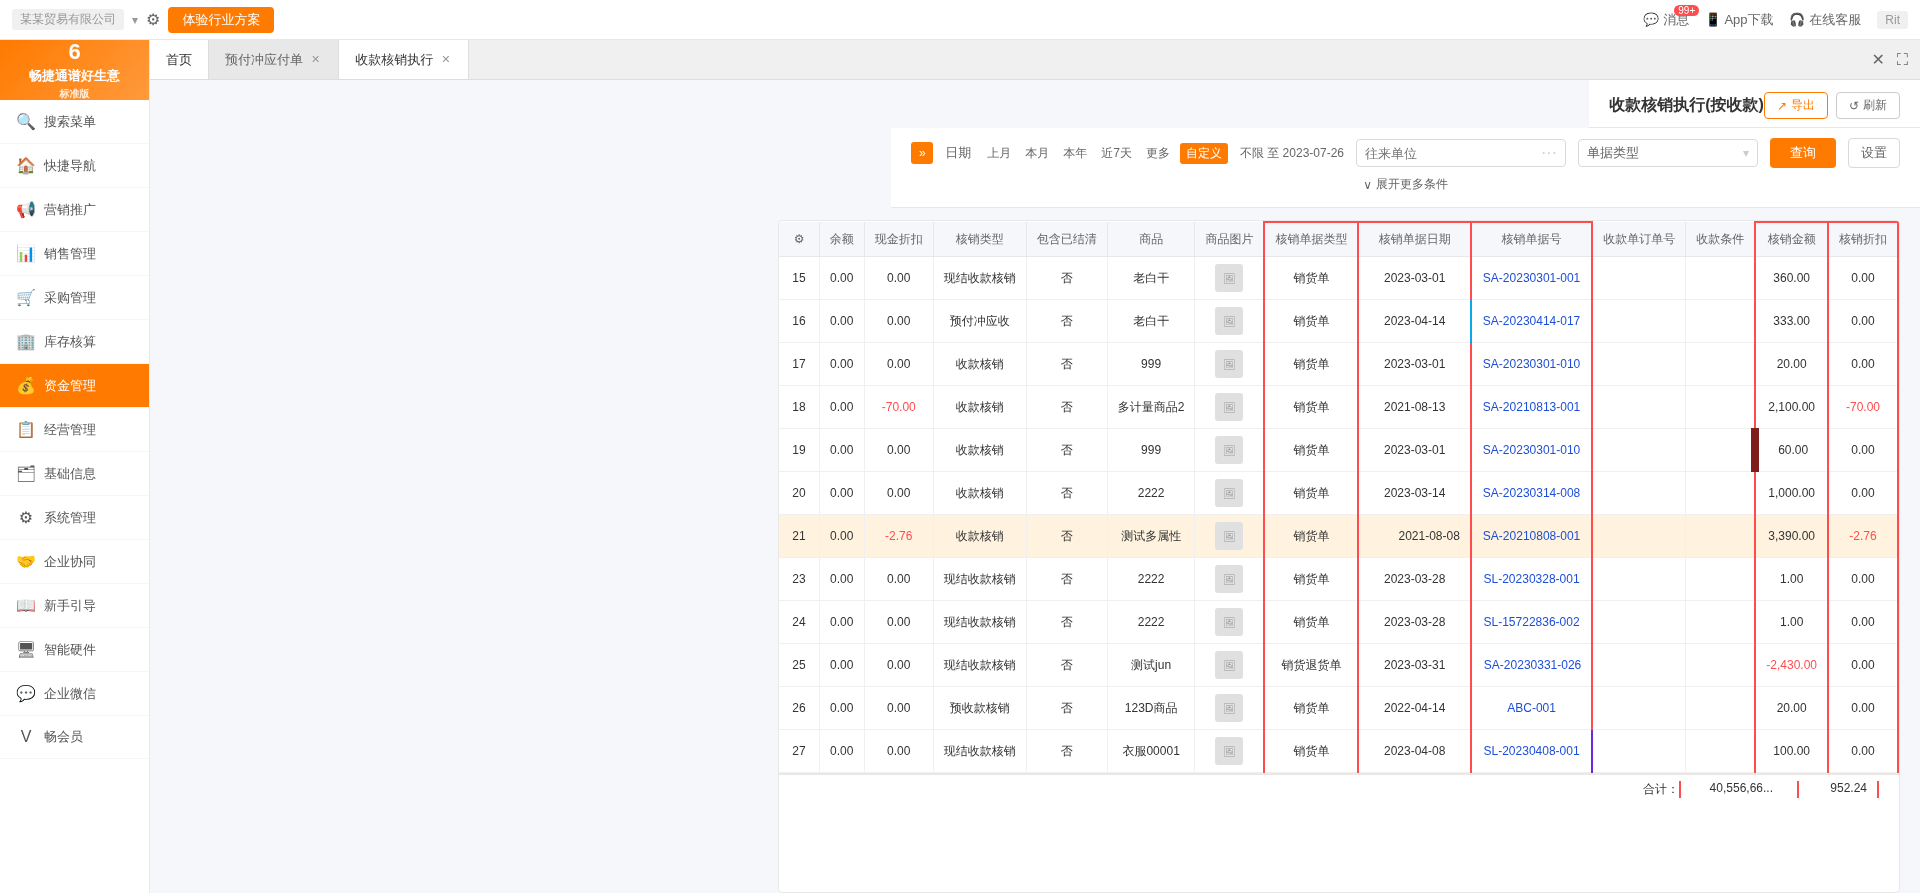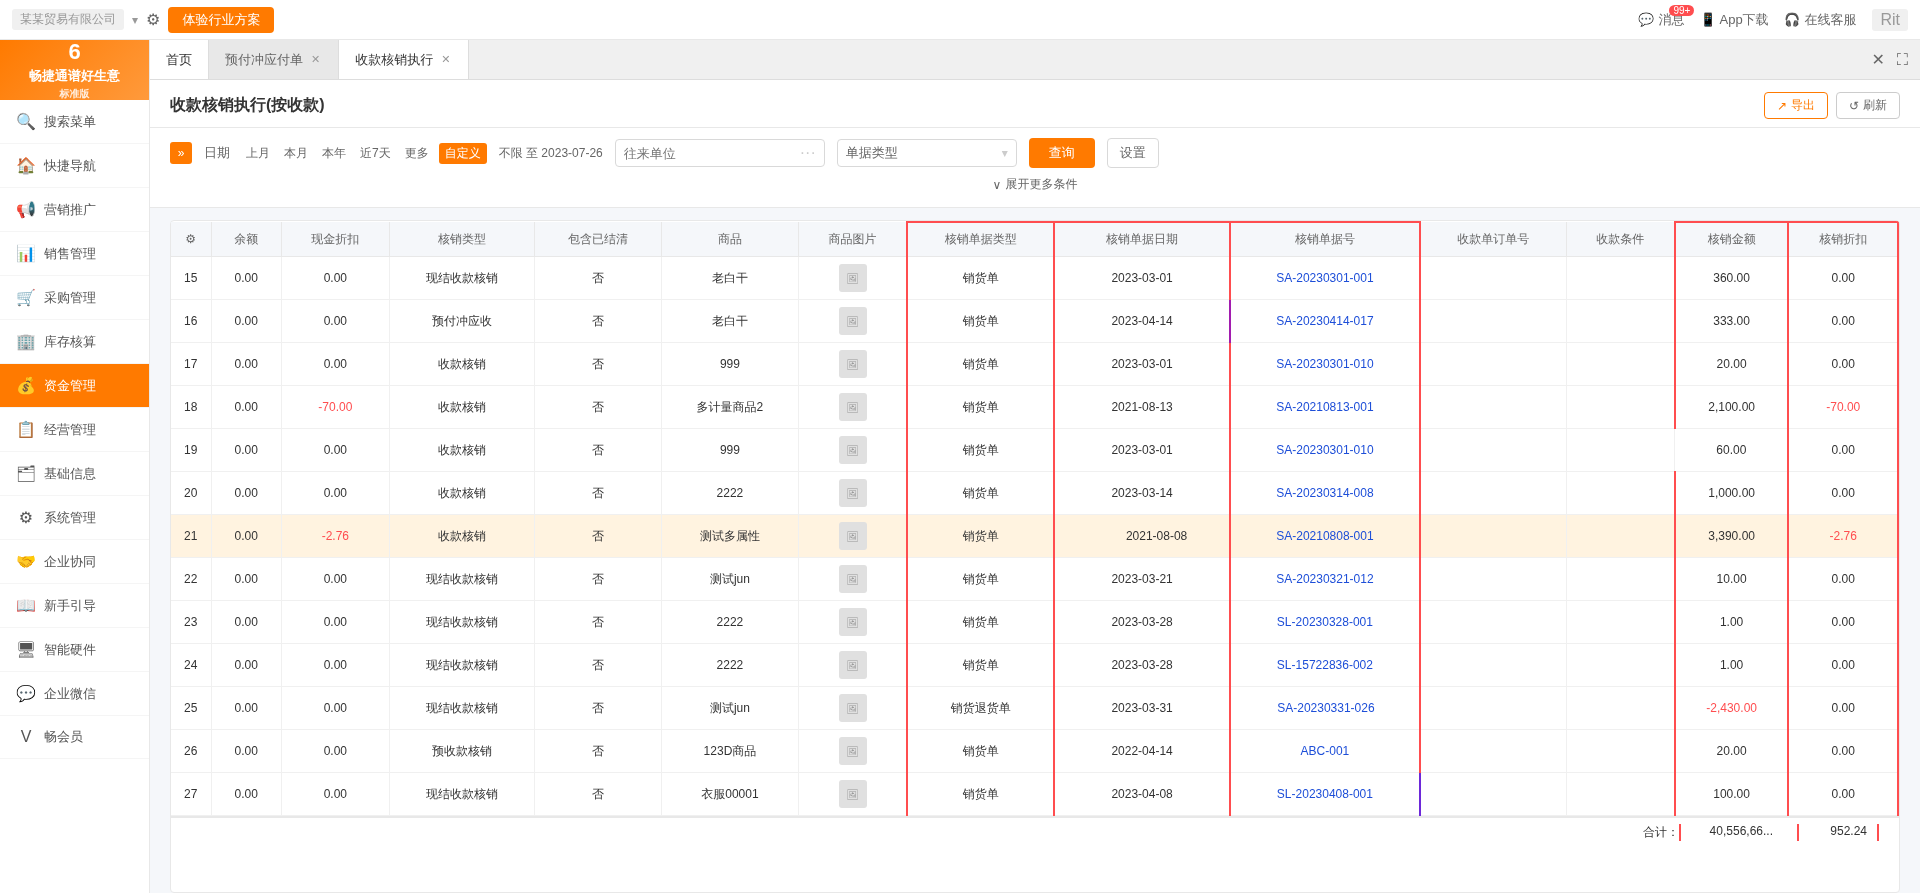--- a/index.html
+++ b/index.html
@@ -26,21 +26,21 @@
       border-radius: 4px;
       padding: 4px 14px;
       font-size: 13px;
       cursor: pointer;
     }
     .top-bar-right { display: flex; align-items: center; gap: 16px; }
     .top-bar-notify { position: relative; color: #666; font-size: 13px; cursor: pointer; }
     .badge { background: #ff4d4f; color: #fff; border-radius: 8px; padding: 0 4px; font-size: 10px; position: absolute; top: -6px; right: -10px; }
     .top-bar-app { color: #666; font-size: 13px; cursor: pointer; }
     .top-bar-service { color: #666; font-size: 13px; cursor: pointer; }
-    .top-bar-user { color: #999; font-size: 16px; background: #f0f0f0; padding: 2px 8px; border-radius: 3px; }
+    .top-bar-user { color: #999; font-size: 12px; background: #f0f0f0; padding: 2px 8px; border-radius: 3px; }
 
     
     .layout { display: flex; height: calc(893px - 40px); }
 
     
     .sidebar {
       width: 150px;
       background: #fff;
       border-right: 1px solid #e8e8e8;
       display: flex;
@@ -99,21 +99,21 @@
       background: #e8e8e8;
       position: relative;
     }
     .tab.home { background: #fff; color: #333; font-weight: 500; }
     .tab.active { background: #fff; color: #333; }
     .tab-close { color: #999; font-size: 11px; cursor: pointer; padding: 1px 2px; }
     .tab-bar-actions { margin-left: auto; display: flex; align-items: center; gap: 4px; padding: 0 8px; }
     .tab-bar-btn { color: #666; font-size: 16px; cursor: pointer; padding: 2px 4px; }
 
     
-    .page-content { flex: 1; overflow: hidden; display: flex; flex-direction: column; background: #f5f7fa; }
+    .page-content { flex: 1; overflow: hidden; display: flex; flex-direction: column; background: #f5f7fa; align-items: flex-end; }
 
     
     .page-header {
       background: #fff;
       padding: 12px 20px 8px;
       display: flex;
       align-items: center;
       justify-content: space-between;
       border-bottom: 1px solid #e8e8e8;
     }
@@ -474,21 +474,21 @@
   </tr>
                 <tr>
     <td>16</td>
     <td>0.00</td>
     <td class="">0.00</td>
     <td>预付冲应收</td>
     <td>否</td>
     <td>老白干</td>
     <td><div style="width:28px;height:28px;background:#e0e0e0;display:inline-flex;align-items:center;justify-content:center;border-radius:3px;font-size:10px;color:#999;">🖼</div></td>
     <td style="border-left:2px solid #ff4d4f; border-right:2px solid #ff4d4f;">销货单</td>
-    <td style="border-right:2px solid #a21caf;">2023-04-14</td>
+    <td style="border-right:2px solid #0ea5e9;">2023-04-14</td>
     <td style="border-right:2px solid #ff4d4f;"><a class="link-text">SA-20230414-017</a></td>
     <td></td>
     <td></td>
     <td class="" style="border-left:2px solid #ff4d4f; border-right:2px solid #ff4d4f;">333.00</td>
     <td class="" style="border-right:2px solid #ff4d4f;">0.00</td>
   </tr>
                 <tr>
     <td>17</td>
     <td>0.00</td>
     <td class="">0.00</td>
@@ -526,21 +526,21 @@
     <td class="">0.00</td>
     <td>收款核销</td>
     <td>否</td>
     <td>999</td>
     <td><div style="width:28px;height:28px;background:#e0e0e0;display:inline-flex;align-items:center;justify-content:center;border-radius:3px;font-size:10px;color:#999;">🖼</div></td>
     <td style="border-left:2px solid #ff4d4f; border-right:2px solid #ff4d4f;">销货单</td>
     <td style="border-right:2px solid #ff4d4f;">2023-03-01</td>
     <td style="border-right:2px solid #ff4d4f;"><a class="link-text">SA-20230301-010</a></td>
     <td></td>
     <td></td>
-    <td class="" style="border-left:1px solid #7f1d1d; border-right:2px solid #ff4d4f;">60.00</td>
+    <td class="" style="border-left:8px solid #7f1d1d; border-right:2px solid #ff4d4f;">60.00</td>
     <td class="" style="border-right:2px solid #ff4d4f;">0.00</td>
   </tr>
                 <tr>
     <td>20</td>
     <td>0.00</td>
     <td class="">0.00</td>
     <td>收款核销</td>
     <td>否</td>
     <td>2222</td>
     <td><div style="width:28px;height:28px;background:#e0e0e0;display:inline-flex;align-items:center;justify-content:center;border-radius:3px;font-size:10px;color:#999;">🖼</div></td>
@@ -560,36 +560,20 @@
     <td>否</td>
     <td>测试多属性</td>
     <td><div style="width:28px;height:28px;background:#e0e0e0;display:inline-flex;align-items:center;justify-content:center;border-radius:3px;font-size:10px;color:#999;">🖼</div></td>
     <td style="border-left:2px solid #ff4d4f; border-right:2px solid #ff4d4f;">销货单</td>
     <td style="border-right:2px solid #ff4d4f;padding-left:39px;">2021-08-08</td>
     <td style="border-right:2px solid #ff4d4f;"><a class="link-text">SA-20210808-001</a></td>
     <td></td>
     <td></td>
     <td class="" style="border-left:2px solid #ff4d4f; border-right:2px solid #ff4d4f;">3,390.00</td>
     <td class="text-red" style="border-right:2px solid #ff4d4f;">-2.76</td>
-  </tr>
-                <tr>
-    <td>22</td>
-    <td>0.00</td>
-    <td class="">0.00</td>
-    <td>现结收款核销</td>
-    <td>否</td>
-    <td>测试jun</td>
-    <td><div style="width:28px;height:28px;background:#e0e0e0;display:inline-flex;align-items:center;justify-content:center;border-radius:3px;font-size:10px;color:#999;">🖼</div></td>
-    <td style="border-left:2px solid #ff4d4f; border-right:2px solid #ff4d4f;">销货单</td>
-    <td style="border-right:2px solid #ff4d4f;">2023-03-21</td>
-    <td style="border-right:2px solid #ff4d4f;"><a class="link-text">SA-20230321-012</a></td>
-    <td></td>
-    <td></td>
-    <td class="" style="border-left:2px solid #ff4d4f; border-right:2px solid #ff4d4f;">10.00</td>
-    <td class="" style="border-right:2px solid #ff4d4f;">0.00</td>
   </tr>
                 <tr>
     <td>23</td>
     <td>0.00</td>
     <td class="">0.00</td>
     <td>现结收款核销</td>
     <td>否</td>
     <td>2222</td>
     <td><div style="width:28px;height:28px;background:#e0e0e0;display:inline-flex;align-items:center;justify-content:center;border-radius:3px;font-size:10px;color:#999;">🖼</div></td>
     <td style="border-left:2px solid #ff4d4f; border-right:2px solid #ff4d4f;">销货单</td>

